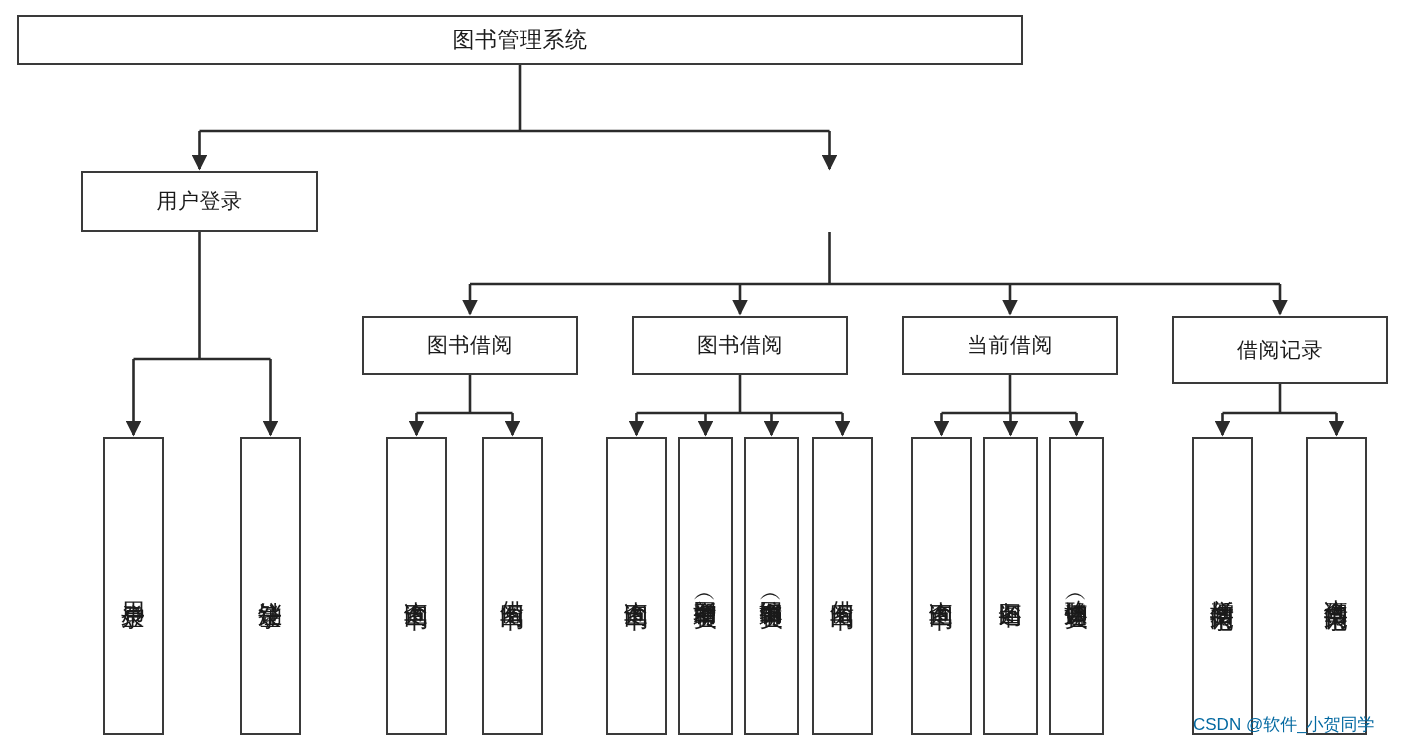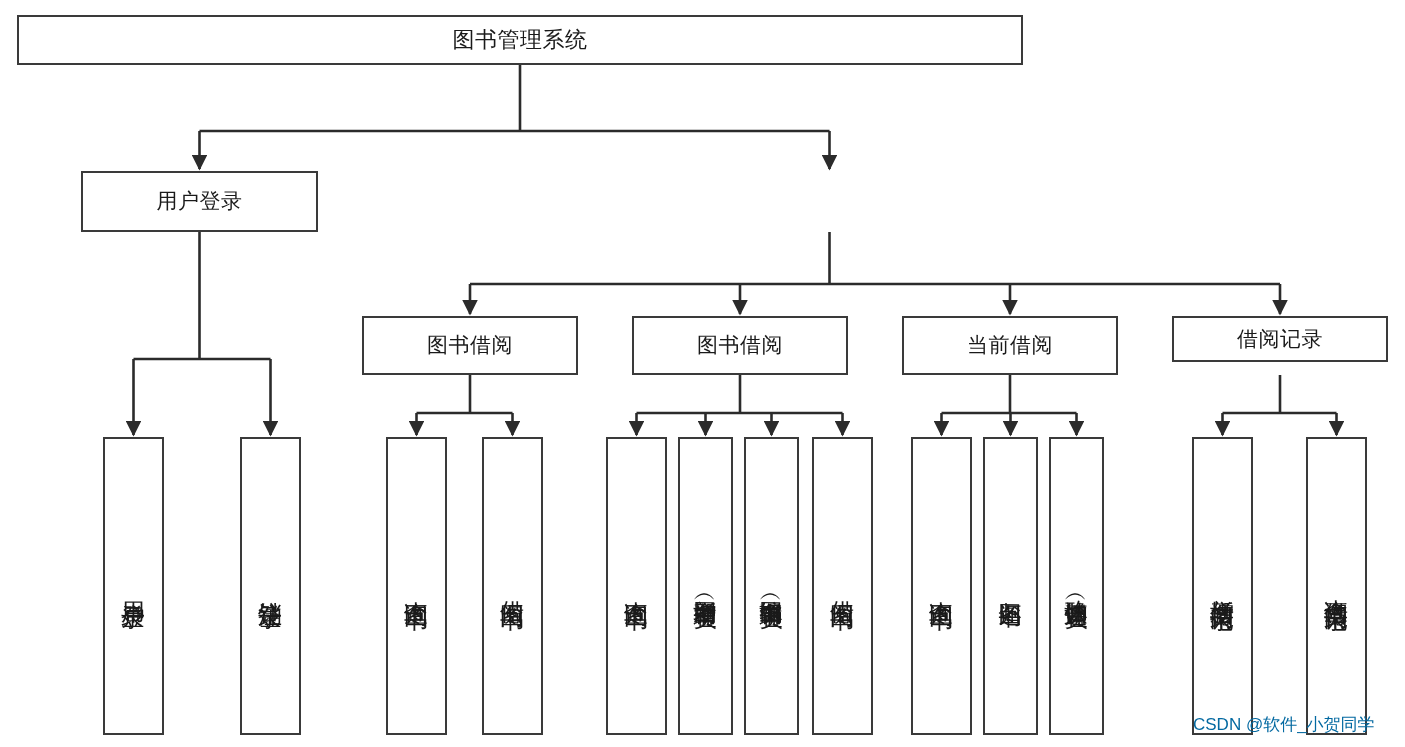--- a/index.html
+++ b/index.html
@@ -138,21 +138,21 @@
 
   <div class="node h" id="n-new-book-rec" style="left: 362px; top: 316px; width: 216px; height: 59px;">
     <span class="label">图书借阅</span>
   </div>
   <div class="node h" id="n-book-borrow" style="left: 632px; top: 316px; width: 216px; height: 59px;">
     <span class="label">图书借阅</span>
   </div>
   <div class="node h" id="n-current-borrow" style="left: 902px; top: 316px; width: 216px; height: 59px;">
     <span class="label">当前借阅</span>
   </div>
-  <div class="node h" id="n-borrow-record" style="left: 1172px; top: 316px; width: 216px; height: 46px;">
+  <div class="node h" id="n-borrow-record" style="left: 1172px; top: 316px; width: 216px; height: 68px;">
     <span class="label">借阅记录</span>
   </div>
 
   <div class="node v" id="n-leaf-user-login" style="left: 103px; top: 437px; width: 61px; height: 298px;">
     <span class="label">用户登录</span>
   </div>
   <div class="node v" id="n-leaf-logout" style="left: 240px; top: 437px; width: 61px; height: 298px;">
     <span class="label">注销登录</span>
   </div>
   <div class="node v" id="n-leaf-query-book-1" style="left: 386px; top: 437px; width: 61px; height: 298px;">

